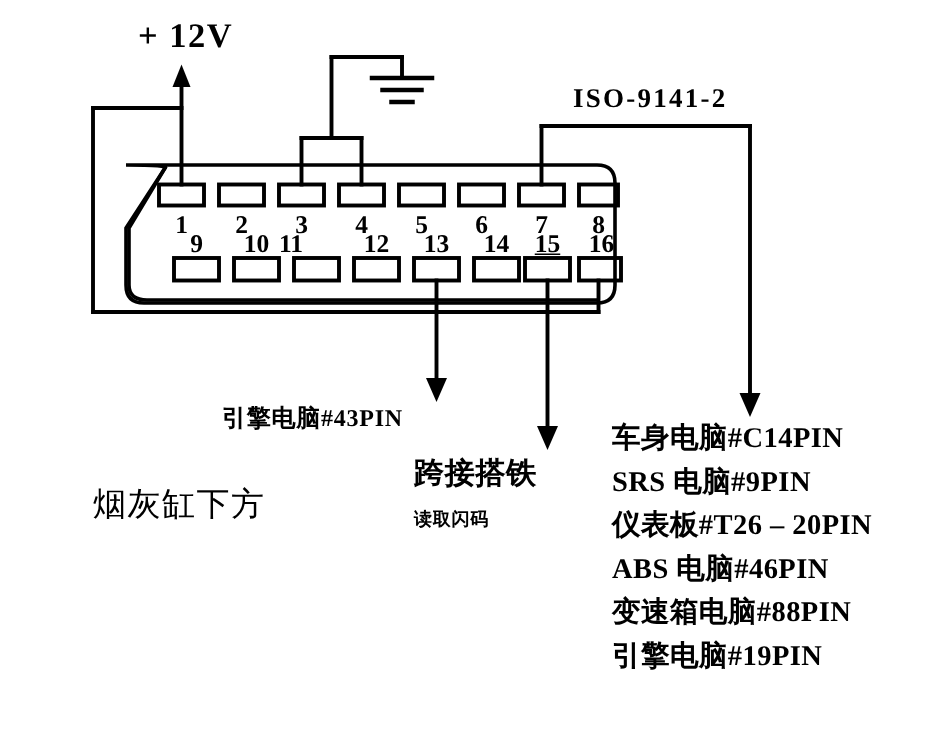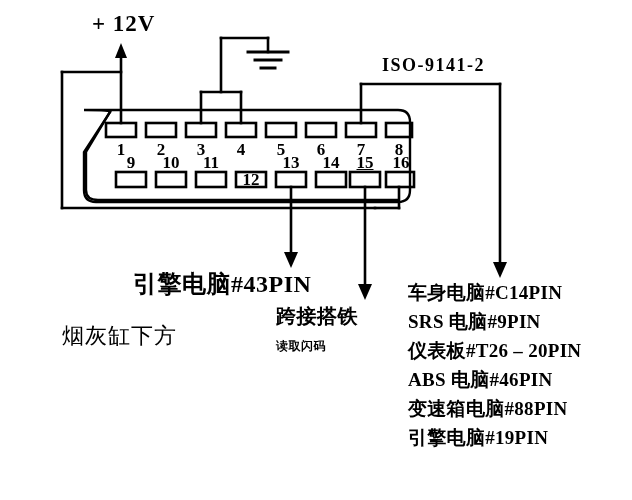--- a/index.html
+++ b/index.html
@@ -5,21 +5,21 @@
   html,body{margin:0;padding:0;background:#ffffff;}
   body{width:632px;height:500px;position:relative;overflow:hidden;
        font-family:"Liberation Serif","DejaVu Serif",serif;color:#000;}
   #diagram-root{position:absolute;left:0;top:0;width:632px;height:500px;}
   svg.wires{position:absolute;left:0;top:0;width:632px;height:500px;}
   .txt{position:absolute;white-space:nowrap;line-height:1;}
   .label-12v{left:92px;top:12px;font-size:23px;font-weight:bold;letter-spacing:1px;}
   .label-iso{left:382px;top:56px;font-size:18px;font-weight:bold;letter-spacing:1.5px;}
   .pinnum{position:absolute;font-size:17px;font-weight:bold;text-align:center;width:24px;}
   .blk-left{left:62px;top:325px;font-size:22px;font-weight:normal;letter-spacing:1px;}
-  .blk-mid-1{left:133px;top:272px;font-size:24px;font-weight:bold;letter-spacing:0.5px;}
+  .blk-mid-1{left:148px;top:272px;font-size:16px;font-weight:bold;letter-spacing:0.5px;}
   .blk-mid-2{left:276px;top:306px;font-size:20px;font-weight:bold;letter-spacing:0.5px;}
   .blk-mid-3{left:276px;top:340px;font-size:12px;font-weight:bold;letter-spacing:0.5px;}
   .rightcol{position:absolute;left:408px;top:278px;}
   .rightcol div{font-size:19px;font-weight:bold;line-height:29px;white-space:nowrap;letter-spacing:0.3px;}
 </style>
 </head>
 <body>
 
 <div id="diagram-root">
 
@@ -94,22 +94,22 @@
   <div class="pinnum" style="left:149px;top:140px;">2</div>
   <div class="pinnum" style="left:189px;top:140px;">3</div>
   <div class="pinnum" style="left:229px;top:140px;">4</div>
   <div class="pinnum" style="left:269px;top:140px;">5</div>
   <div class="pinnum" style="left:309px;top:140px;">6</div>
   <div class="pinnum" style="left:349px;top:140px;">7</div>
   <div class="pinnum" style="left:387px;top:140px;">8</div>
 
   <div class="pinnum" style="left:119px;top:153px;">9</div>
   <div class="pinnum" style="left:159px;top:153px;">10</div>
-  <div class="pinnum" style="left:199px;top:153px;">11</div>
-  <div class="pinnum" style="left:239px;top:170px;">12</div>
+  <div class="pinnum" style="left:182px;top:153px;">11</div>
+  <div class="pinnum" style="left:239px;top:153px;">12</div>
   <div class="pinnum" style="left:279px;top:153px;">13</div>
   <div class="pinnum" style="left:319px;top:153px;">14</div>
   <div class="pinnum" style="left:353px;top:153px;text-decoration:underline;">15</div>
   <div class="pinnum" style="left:389px;top:153px;">16</div>
 
   <div class="txt blk-mid-1">引擎电脑#43PIN</div>
   <div class="txt blk-left">烟灰缸下方</div>
   <div class="txt blk-mid-2">跨接搭铁</div>
   <div class="txt blk-mid-3">读取闪码</div>
 

